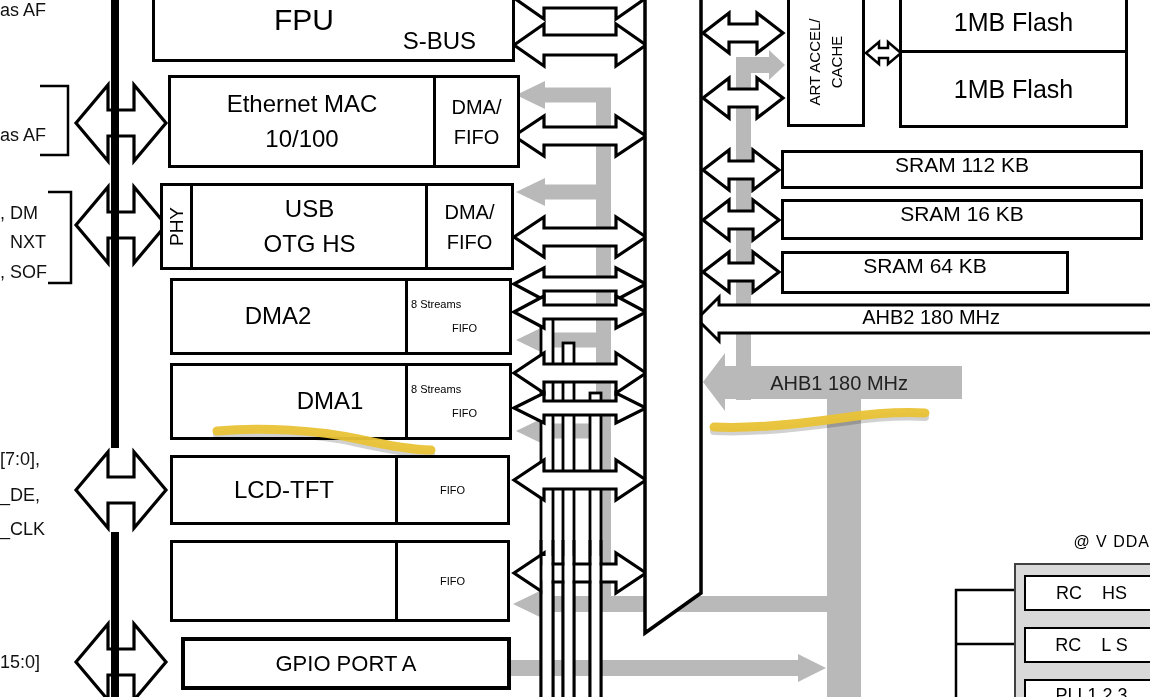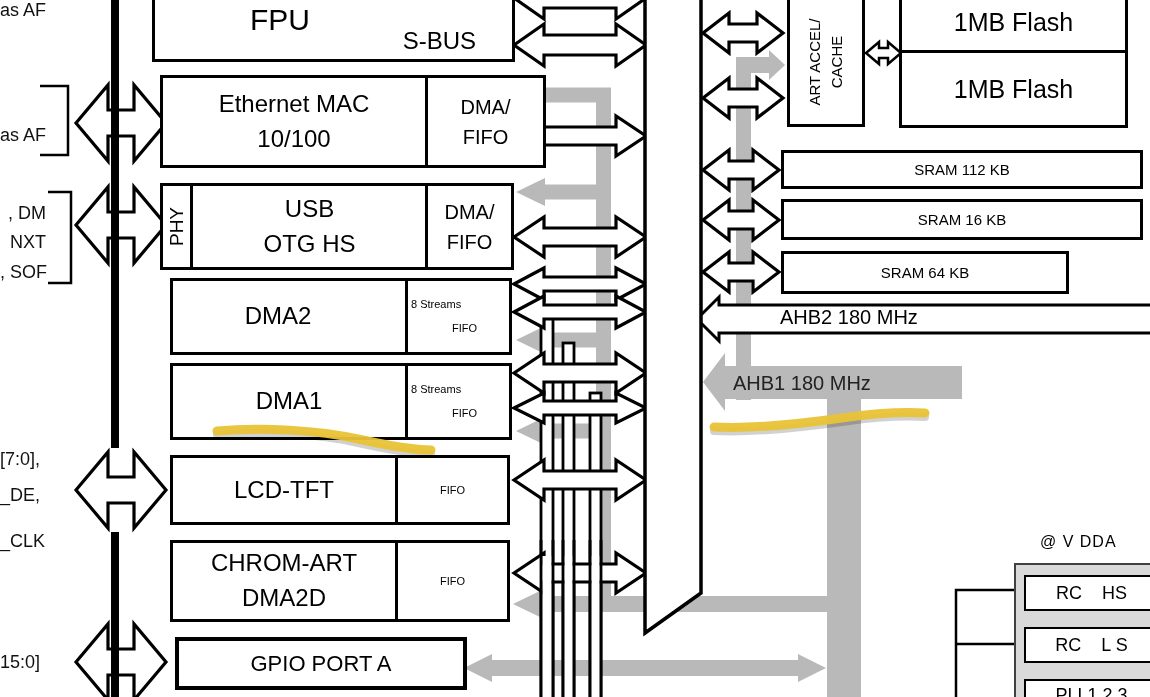--- a/index.html
+++ b/index.html
@@ -13,23 +13,23 @@
   .cellmain{position:absolute;top:0;bottom:0;display:flex;flex-direction:column;
             align-items:center;justify-content:center;}
   .divider{position:absolute;top:0;bottom:0;width:3px;background:#000;}
   .hdivider{position:absolute;left:0;right:0;height:3px;background:#000;}
   .lbl-big{font-size:24px;line-height:1.45;}
   .lbl-sub{font-size:20px;line-height:1.5;}
   .lbl-tiny{font-size:11px;line-height:1.35;}
   .pin{position:absolute;font-size:18px;color:#111;white-space:pre;z-index:2;}
   .rot{display:flex;align-items:center;justify-content:center;text-align:center;
        position:absolute;transform-origin:center;}
-  .sram{display:flex;align-items:center;justify-content:center;font-size:15px;}
+  .sram{display:flex;justify-content:center;font-size:21px;}
   .flashcell{display:flex;align-items:center;justify-content:center;font-size:25px;}
-  .buslabel{position:absolute;z-index:3;text-align:left;font-size:20px;}
+  .buslabel{position:absolute;z-index:3;text-align:right;font-size:20px;}
   .vddabox{position:absolute;background:#fff;border:2px solid #000;box-sizing:border-box;
            z-index:2;display:flex;align-items:center;justify-content:center;
            font-size:18px;white-space:pre;}
 </style>
 </head>
 <body>
 
 <div id="canvas">
 
   <svg id="svg-under" class="layer" width="1150" height="697" viewBox="0 0 1150 697">
@@ -101,34 +101,34 @@
       <rect x="591.4" y="556" width="8.2" height="144" fill="#fff"></rect>
       <line x1="590" y1="540" x2="590" y2="700" stroke="#000" stroke-width="2.8"></line>
       <line x1="601" y1="540" x2="601" y2="700" stroke="#000" stroke-width="2.8"></line>
       <path d="M40,86 L68,86 L68,155 L40,155" fill="none" stroke="#000" stroke-width="2.5"></path>
       <path d="M48,192 L71,192 L71,283 L48,283" fill="none" stroke="#000" stroke-width="2.5"></path>
       <path d="M956,697 L956,590 L1030,590 M956,644 L1030,644" fill="none" stroke="#000" stroke-width="2.5"></path>
     </svg>
 
   <div class="pin" style="left:0;top:98;">as AF</div>
   <div class="pin" style="left:0;top:125px;">as AF</div>
-  <div class="pin" style="left:0;top:203px;padding-left:8px;">, DM</div>
+  <div class="pin" style="left:0;top:203px;">, DM</div>
   <div class="pin" style="left:10px;top:232px;">NXT</div>
   <div class="pin" style="left:0;top:262px;">, SOF</div>
   <div class="pin" style="left:0;top:449px;">[7:0],</div>
   <div class="pin" style="left:0;top:485px;">_DE,</div>
-  <div class="pin" style="left:0;top:519px;margin-top:12px;">_CLK</div>
+  <div class="pin" style="left:0;top:519px;">_CLK</div>
   <div class="pin" style="left:0;top:652px;">15:0]</div>
 
   <div class="box" style="left:152px;top:-10px;width:363px;height:72px;">
-    <div style="position:absolute;left:0;top:10px;width:250px;text-align:center;font-size:30px;">FPU</div>
+    <div style="position:absolute;left:0;top:10px;width:250px;text-align:center;font-size:30px;padding-left:24px;">FPU</div>
     <div style="position:absolute;right:36px;bottom:4px;font-size:24px;">S-BUS</div>
   </div>
 
-  <div class="box" style="left:160px;top:75px;width:386px;height:93px;">
+  <div class="box" style="left:168px;top:75px;width:352px;height:93px;">
     <div class="cellmain lbl-big" style="left:0;width:262px;">
       <div>Ethernet MAC</div>
       <div>10/100</div>
     </div>
     <div class="divider" style="left:262px;"></div>
     <div class="cellmain lbl-sub" style="left:265px;right:0;">
       <div>DMA/</div>
       <div>FIFO</div>
     </div>
   </div>
@@ -152,52 +152,48 @@
       <div>DMA2</div>
     </div>
     <div class="divider" style="left:232px;"></div>
     <div class="lbl-tiny" style="position:absolute;left:238px;right:6px;top:16px;">
       <div style="text-align:left;">8 Streams</div>
       <div style="text-align:right;margin-top:9px;padding-right:26px;">FIFO</div>
     </div>
   </div>
 
   <div class="box" style="left:170px;top:363px;width:342px;height:77px;">
-    <div class="cellmain lbl-big" style="left:0;width:232px;">
+    <div class="cellmain lbl-big" style="left:0;width:232px;padding-left:41px;">
       <div>DMA1</div>
     </div>
     <div class="divider" style="left:232px;"></div>
     <div class="lbl-tiny" style="position:absolute;left:238px;right:6px;top:16px;">
       <div style="text-align:left;">8 Streams</div>
       <div style="text-align:right;margin-top:9px;padding-right:26px;">FIFO</div>
     </div>
   </div>
 
   <div class="box" style="left:170px;top:455px;width:340px;height:70px;">
     <div class="cellmain lbl-big" style="left:0;width:222px;">
       <div>LCD-TFT</div>
     </div>
     <div class="divider" style="left:222px;"></div>
     <div class="cellmain lbl-tiny" style="left:225px;right:0;">
       <div>FIFO</div>
     </div>
   </div>
 
   <div class="box" style="left:170px;top:540px;width:340px;height:82px;">
-    <div class="cellmain lbl-big" style="left:0;width:222px;">
-      <div>CHROM-ART</div>
-      <div>DMA2D</div>
-    </div>
     <div class="divider" style="left:222px;"></div>
     <div class="cellmain lbl-tiny" style="left:225px;right:0;">
       <div>FIFO</div>
     </div>
   </div>
 
-  <div class="box thick" style="left:175px;top:637px;width:292px;height:53px;">
+  <div class="box thick" style="left:181px;top:637px;width:330px;height:53px;">
     <div class="cellmain" style="left:0;right:0;font-size:22px;">
       <div>GPIO PORT A</div>
     </div>
   </div>
 
   <div class="box" style="left:787px;top:-8px;width:78px;height:135px;">
     <div class="rot" style="left:-26px;top:31px;width:124px;height:72px;transform:rotate(-90deg);font-size:15px;line-height:1.5;">
       <div>
         <div>ART ACCEL/</div>
         <div>CACHE</div>

